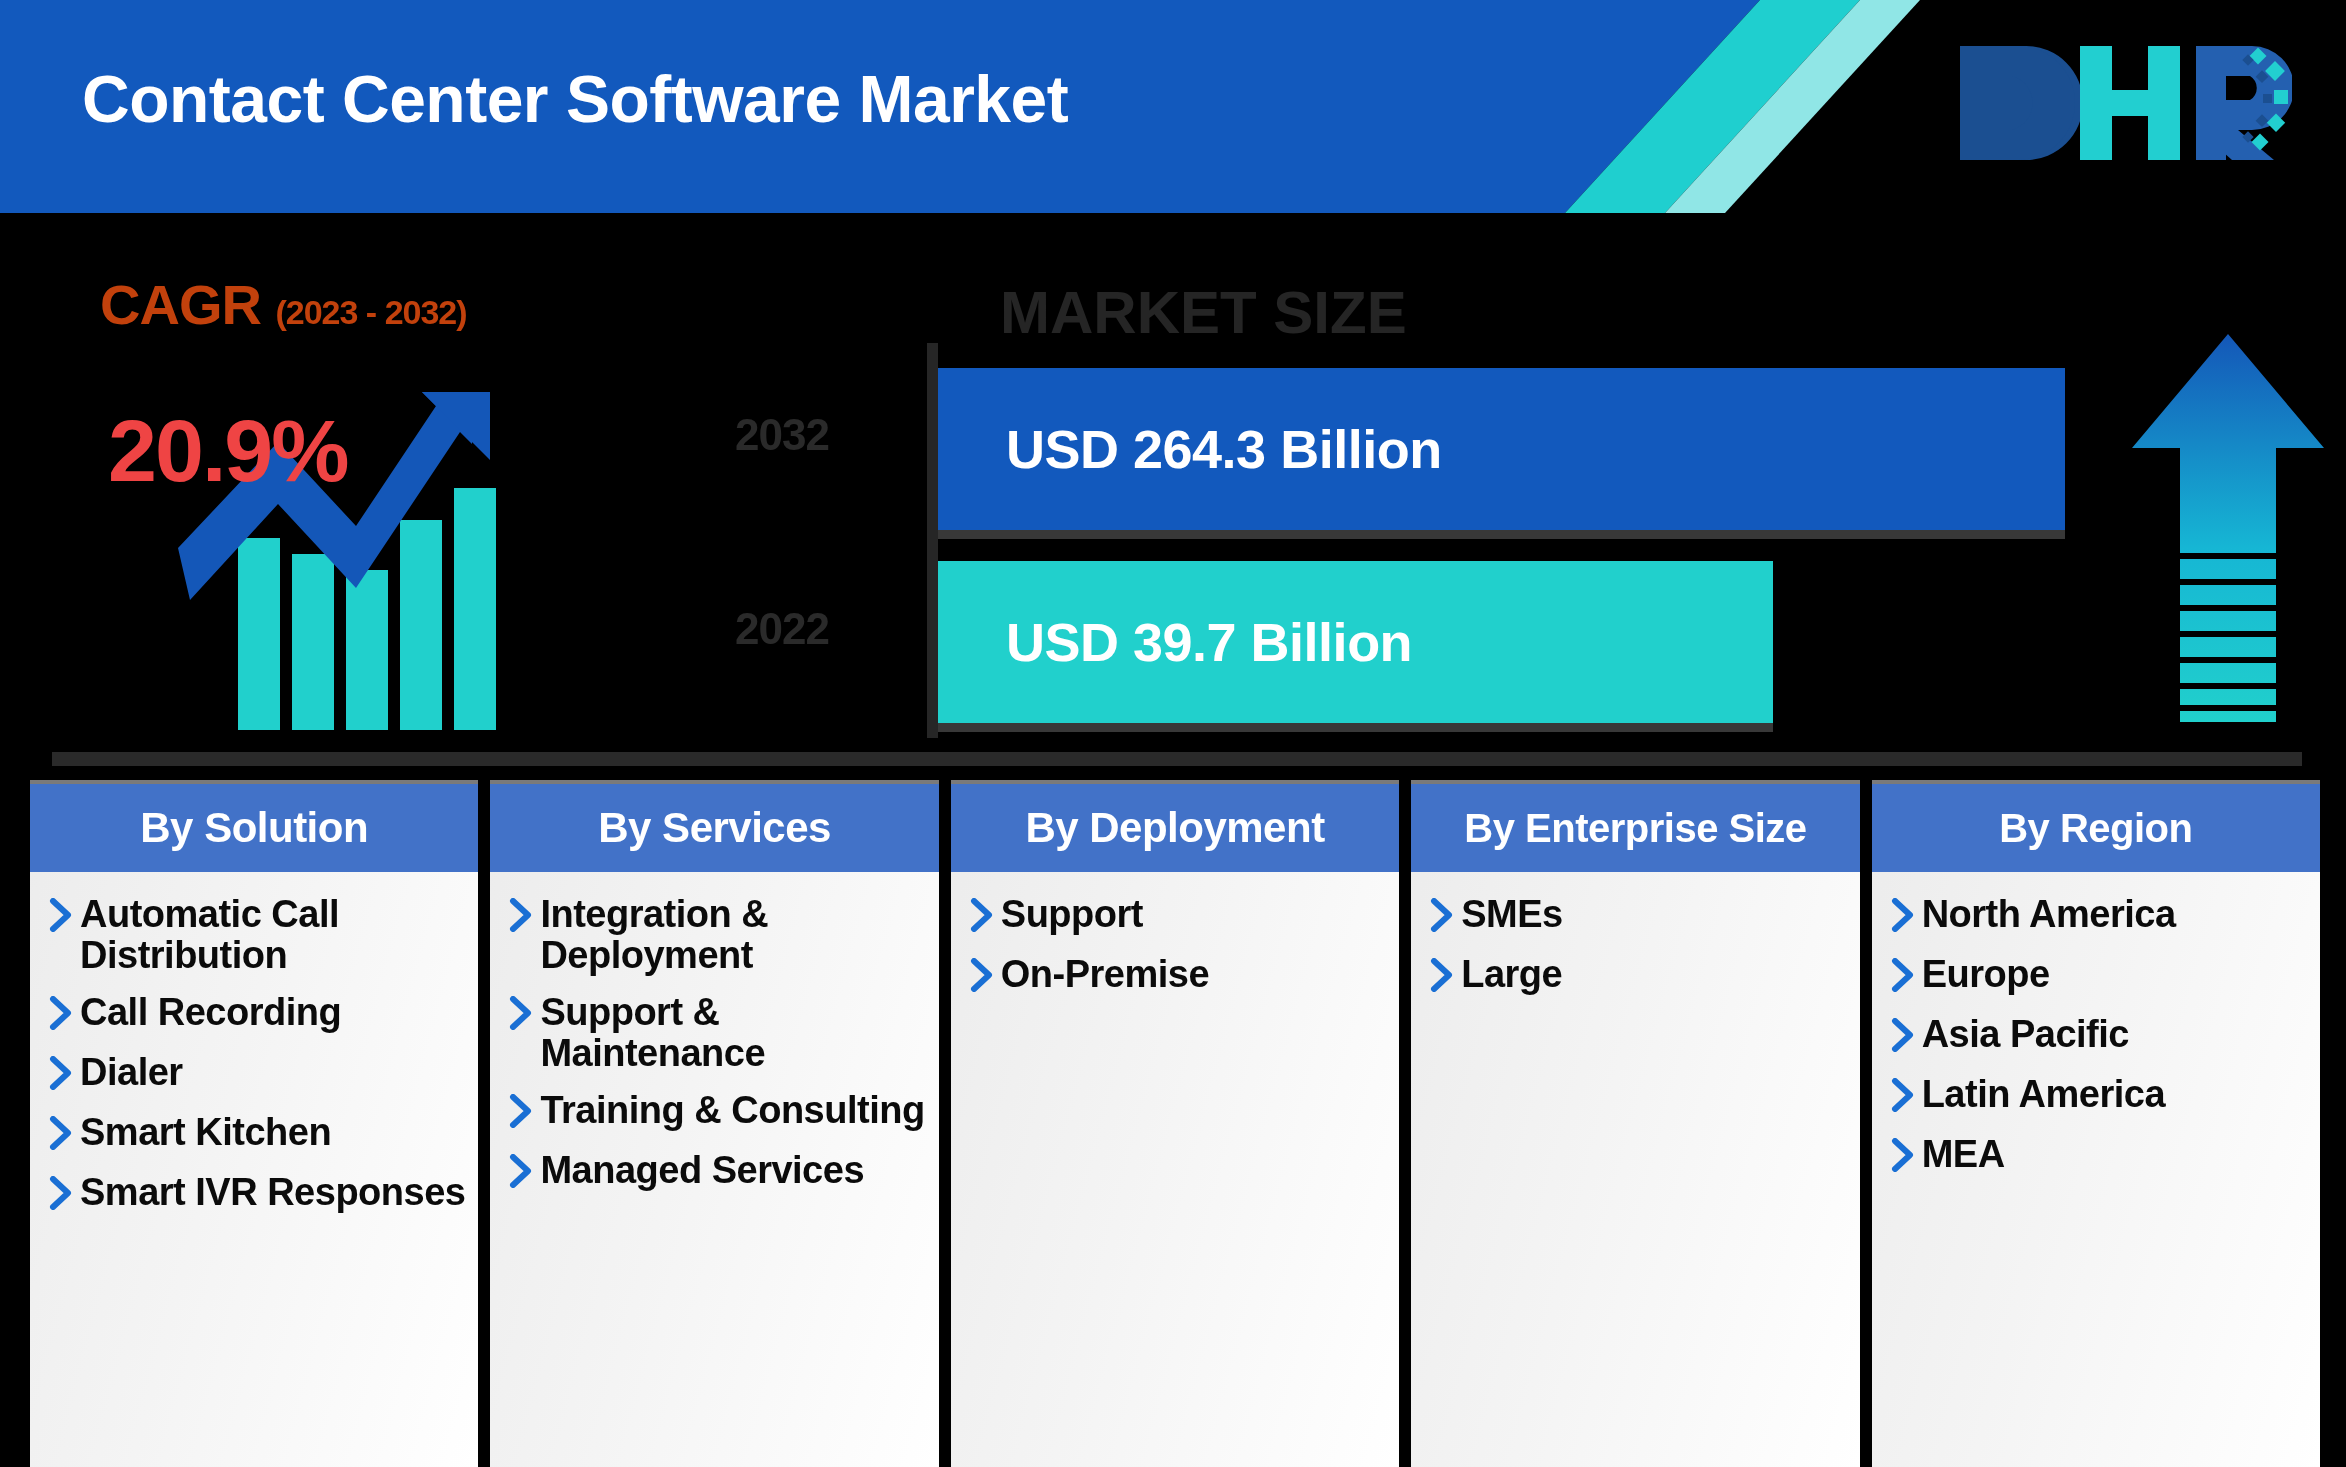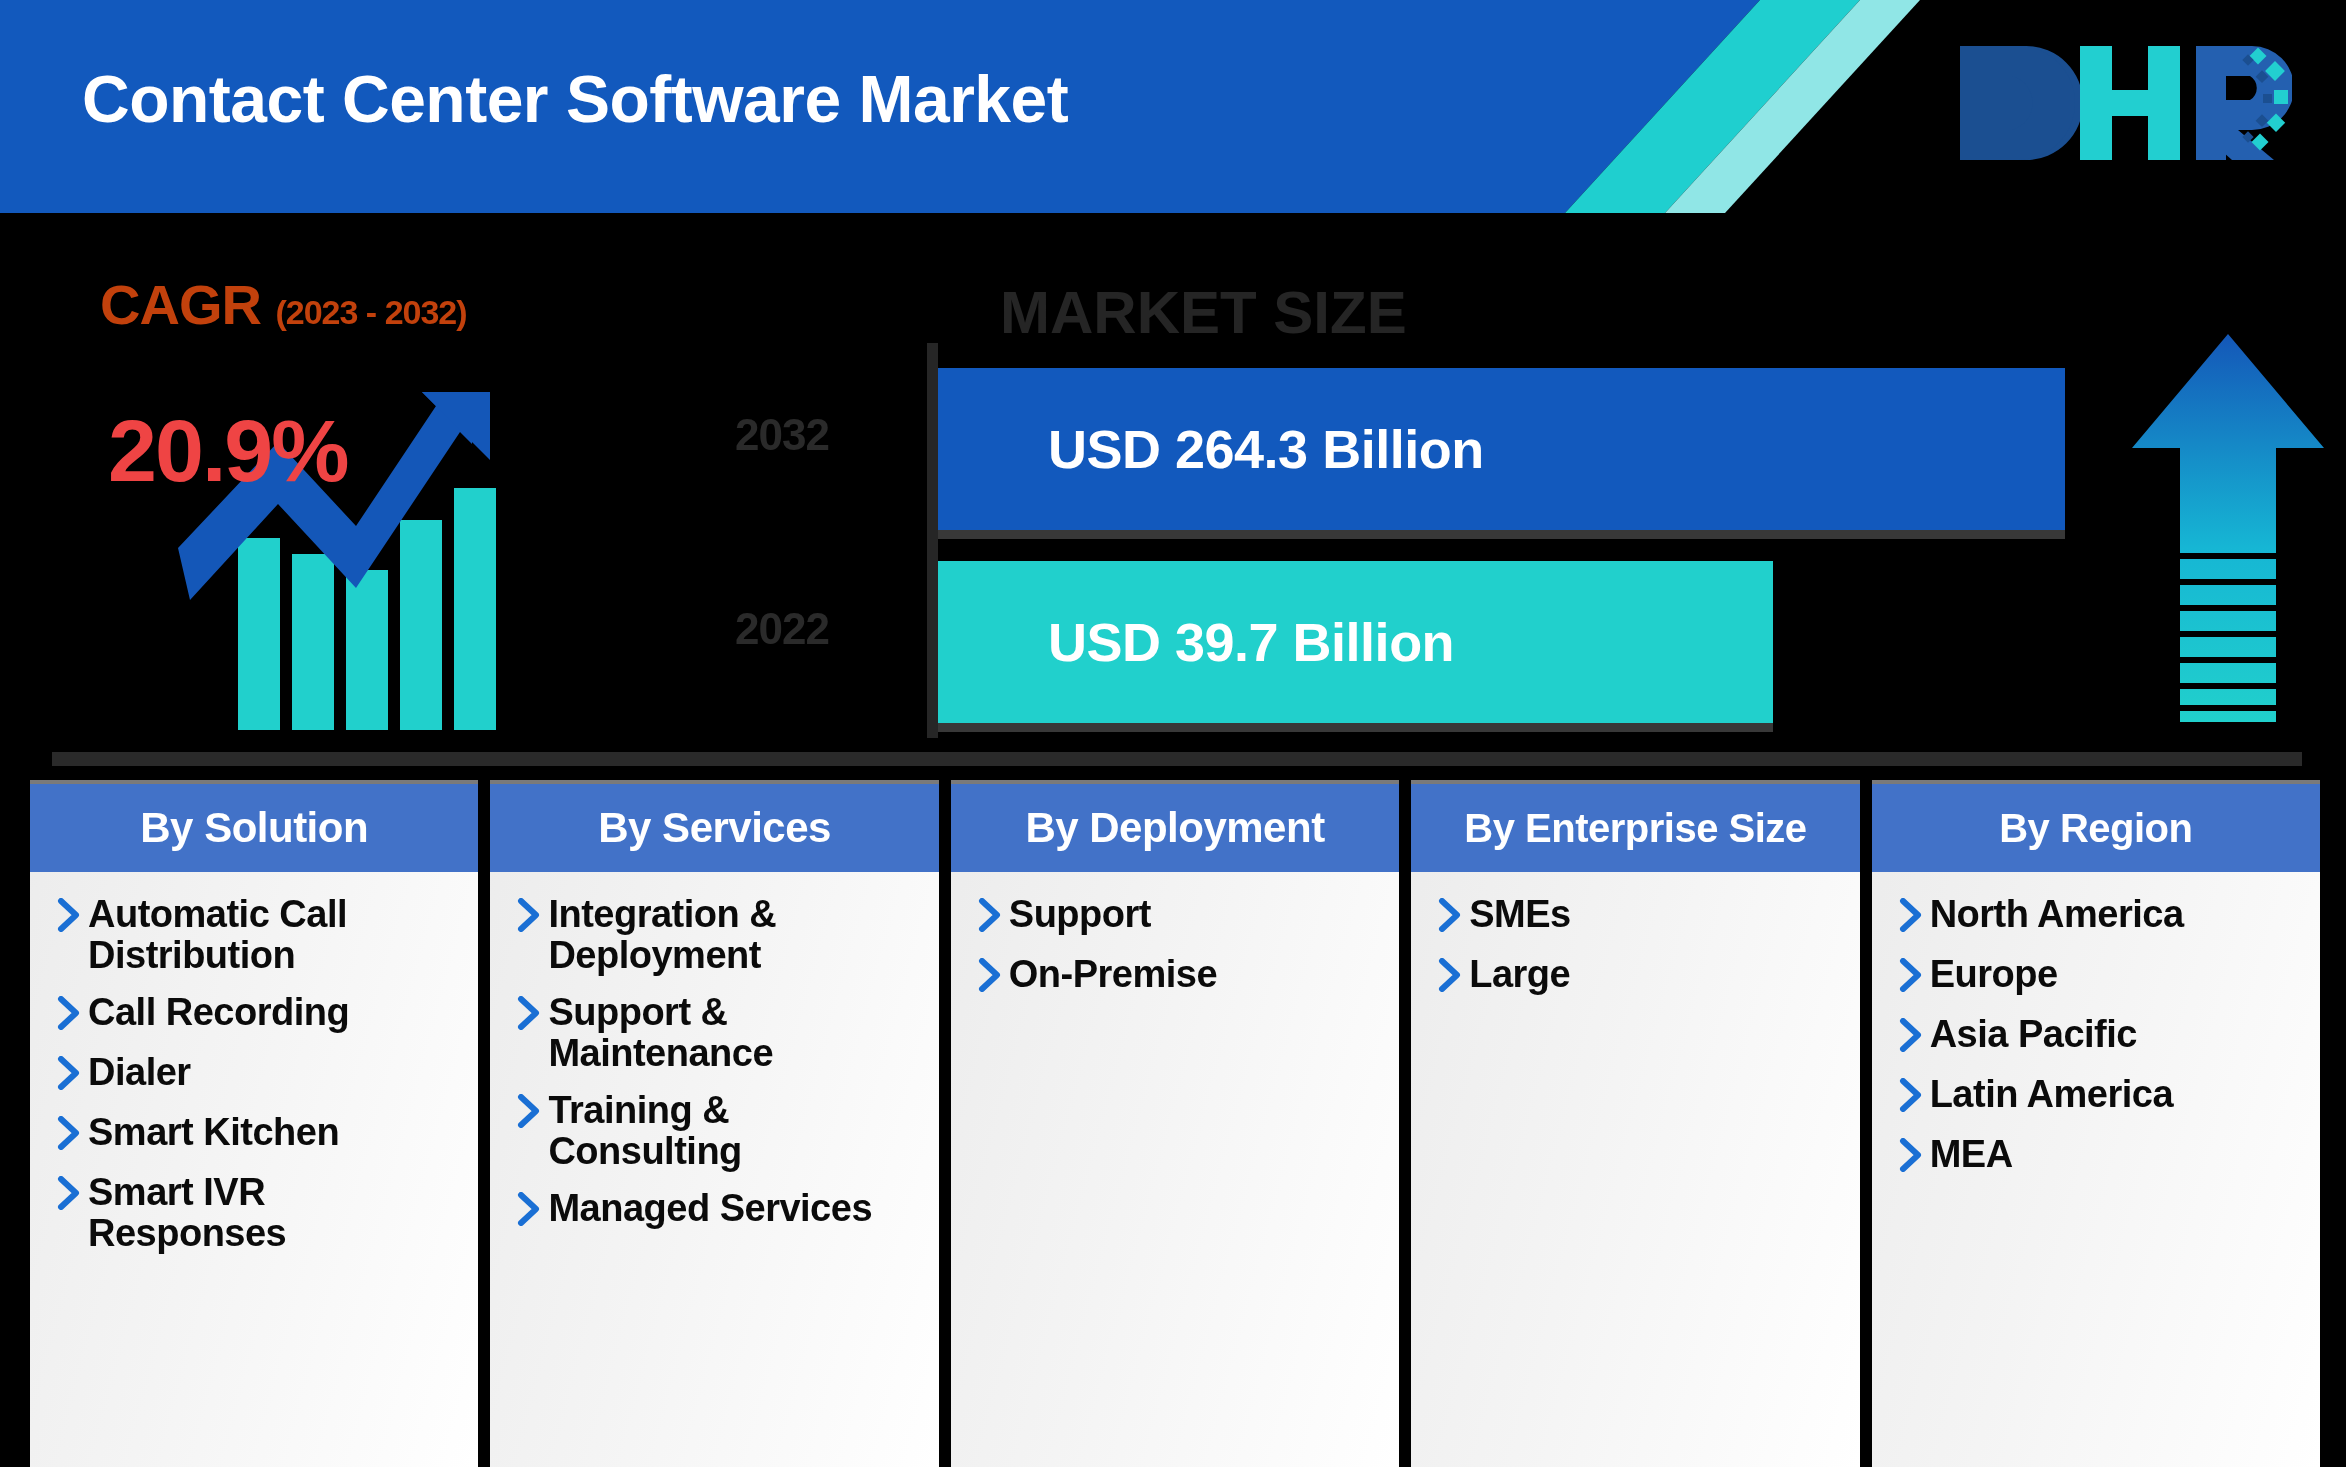--- a/index.html
+++ b/index.html
@@ -30,21 +30,21 @@
   #cagr-graphic{position:absolute;left:160px;top:370px;width:400px;height:360px;}
 
   
   #ms-heading{position:absolute;left:1000px;top:278px;
       font-size:60px;font-weight:bold;color:#252525;letter-spacing:0px;}
   #axis{position:absolute;left:927px;top:343px;width:11px;height:395px;background:#262626;}
   .yr-label{position:absolute;font-size:44px;font-weight:bold;color:#2a2a2a;letter-spacing:-1px;}
   #yr-2032{left:735px;top:410px;}
   #yr-2022{left:735px;top:604px;}
   .ms-bar{position:absolute;display:flex;align-items:center;}
-  .ms-bar .bar-label{color:#ffffff;font-size:54px;font-weight:bold;padding-left:110px;
+  .ms-bar .bar-label{color:#ffffff;font-size:54px;font-weight:bold;padding-left:68px;
       letter-spacing:-0.5px;white-space:nowrap;}
   #bar-2032{left:938px;top:368px;width:1127px;height:162px;background:#1259bd;}
   #bar-2022{left:938px;top:561px;width:835px;height:162px;background:#21d0cc;}
   .bar-shadow{position:absolute;background:rgba(255,255,255,0.22);}
   #sh-2032{left:938px;top:530px;width:1127px;height:9px;}
   #sh-2022{left:938px;top:723px;width:835px;height:9px;}
 
   
   #up-arrow{position:absolute;left:2128px;top:330px;width:200px;height:395px;}
 
@@ -53,21 +53,21 @@
 
   
   #columns{position:absolute;left:30px;top:780px;width:2290px;height:687px;
            display:flex;gap:12px;border-radius:31px;}
   .seg-col{flex:1;display:flex;flex-direction:column;min-width:0;
       background:linear-gradient(105deg,#ececec 0%, #f4f4f4 45%, #ffffff 100%);
       border-top:4px solid #7a7a7a;}
   .seg-head{background:#4272c8;color:#ffffff;height:88px;
       display:flex;align-items:center;justify-content:center;
       font-size:42px;font-weight:bold;letter-spacing:-0.5px;white-space:nowrap;}
-  .seg-body{padding:22px 10px 10px 26px;flex:1;}
+  .seg-body{padding:22px 10px 10px 18px;flex:1;}
   .seg-item{display:flex;align-items:flex-start;margin-bottom:16px;}
   .chev{flex:0 0 auto;width:26px;height:40px;margin-right:6px;padding-top:4px;}
   .seg-text{font-size:38px;font-weight:bold;color:#0b0b0b;line-height:1.08;
       letter-spacing:-0.5px;}
   .seg-col.c3 .seg-head, .seg-col.c4 .seg-head{font-size:40px;}
 </style>
 </head>
 <body>
 
 <div id="header-band">

